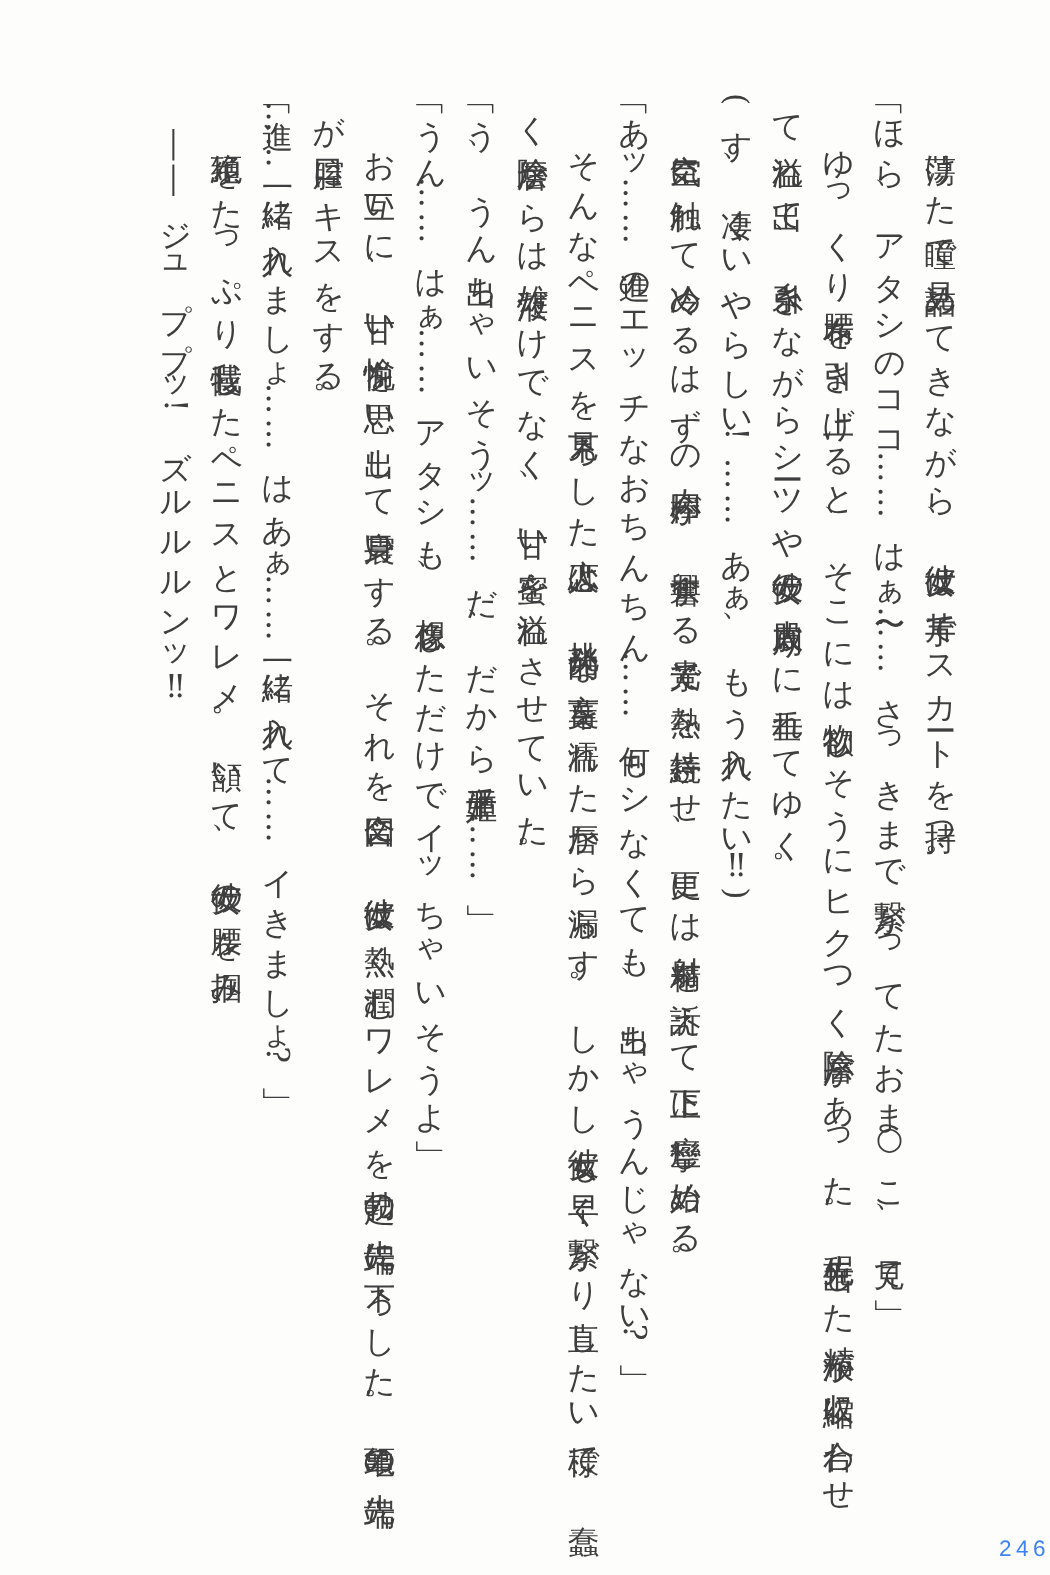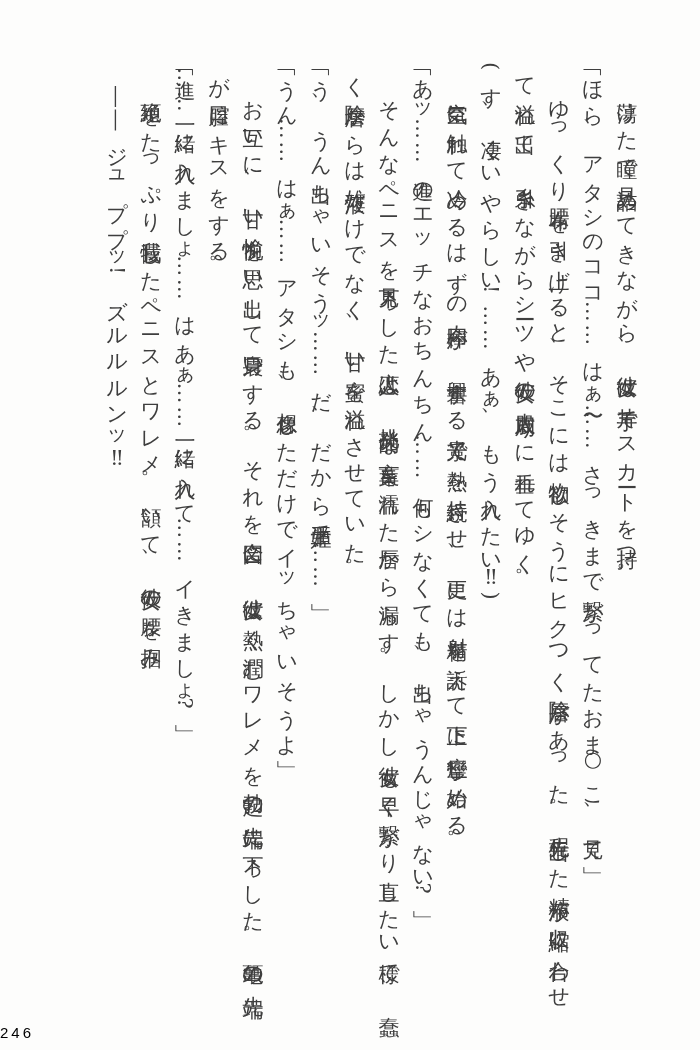--- a/index.html
+++ b/index.html
@@ -38,22 +38,22 @@
       padding: 0;
     }
     .text-block p.indent {
       text-indent: 24px;        
     }
     .page-number {
       position: absolute;
       left: 0;
       right: 0;
       top: 1024px;
-      text-align: left;
-      color: #000000;
+      text-align: right;
+      color: #3b82f6;
       font-family: "Liberation Sans", "DejaVu Sans", sans-serif;
       font-size: 15px;
       letter-spacing: 3px;
     }
   </style>
 </head>
 <body>
 
 <div class="page">
 

